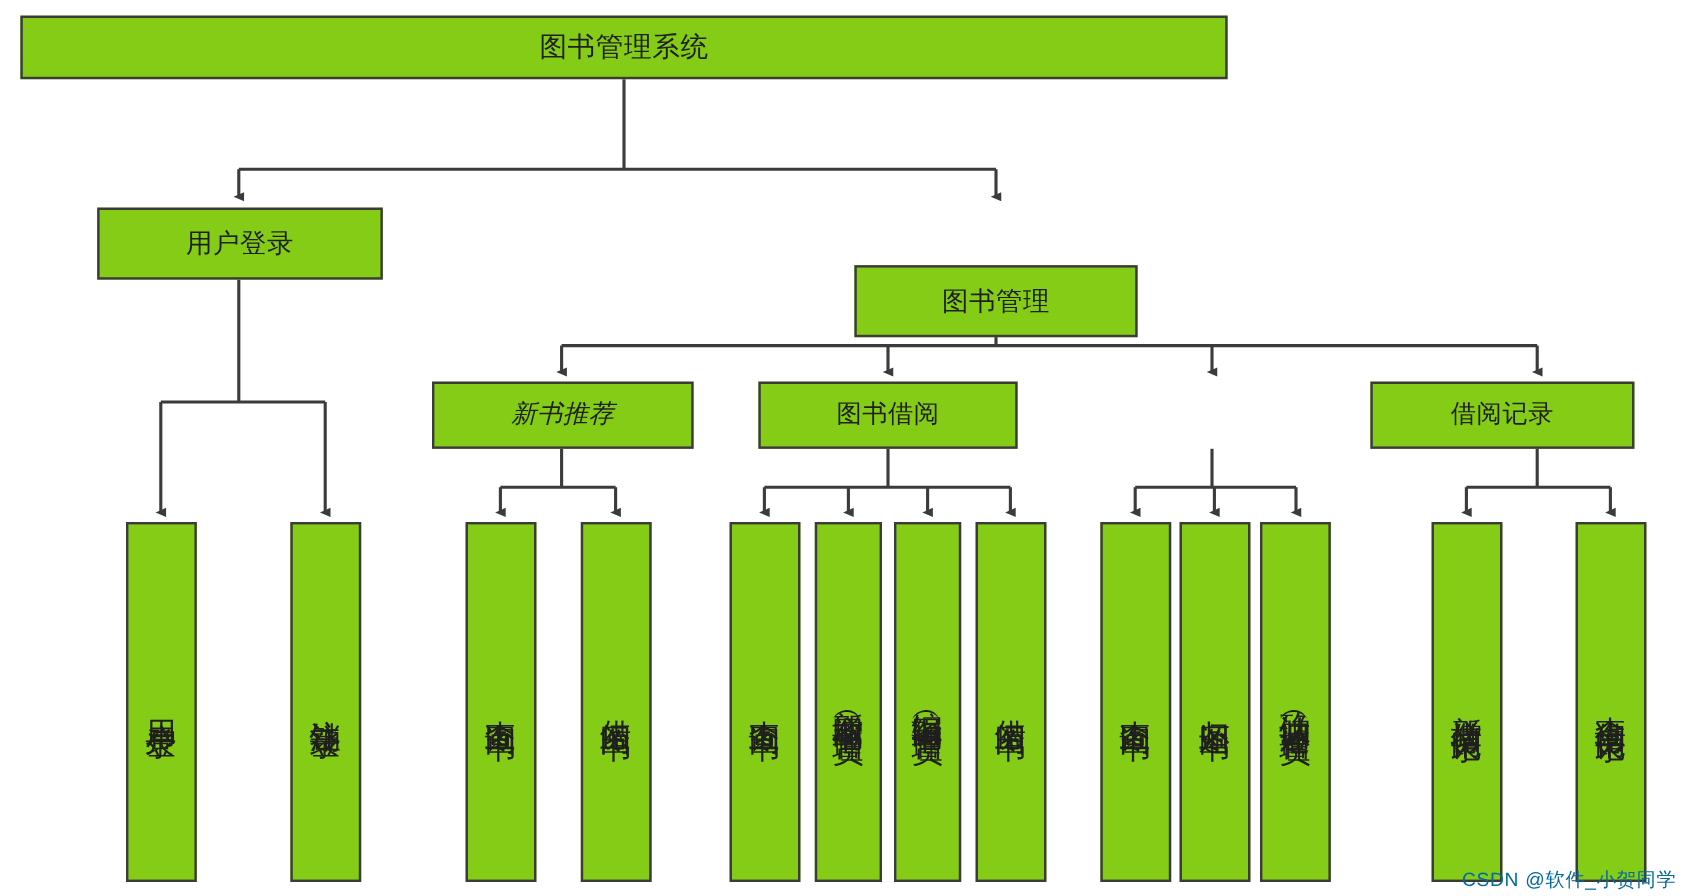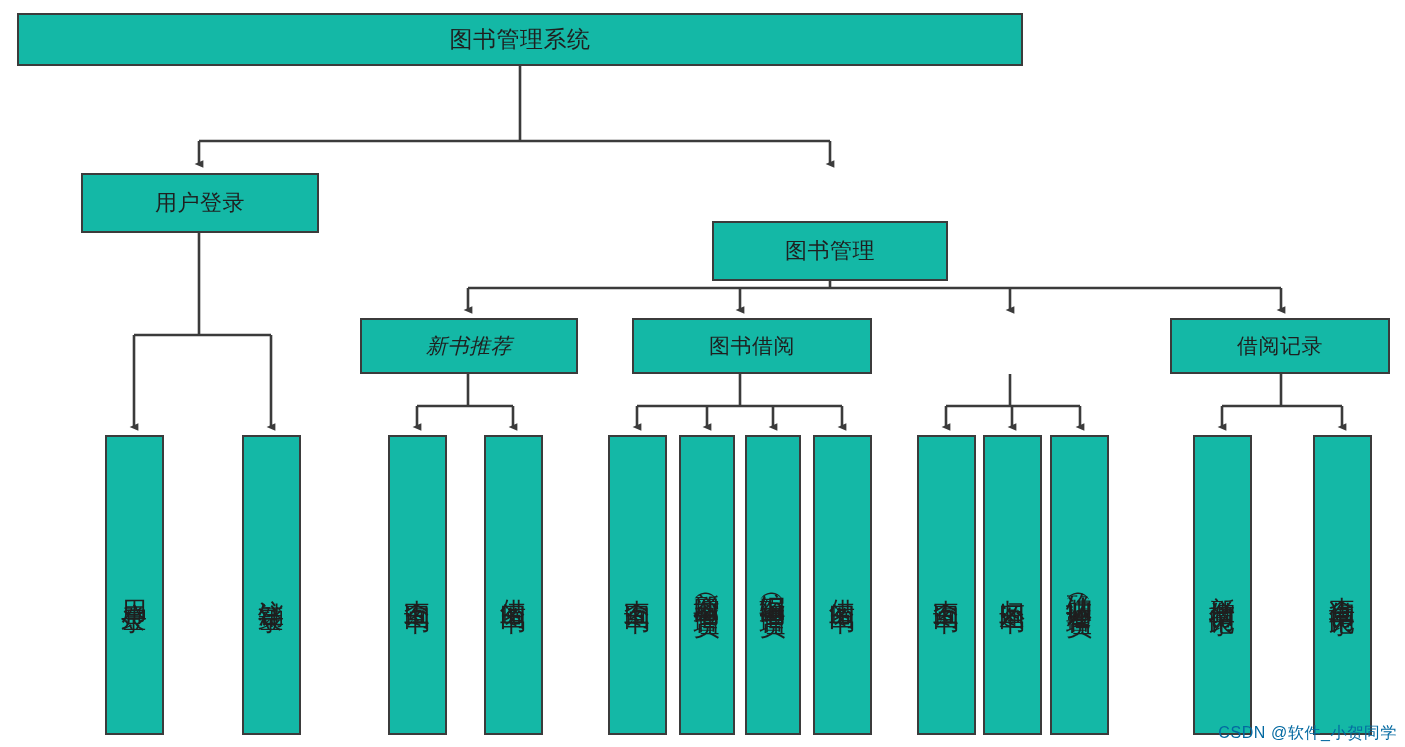--- a/index.html
+++ b/index.html
@@ -8,21 +8,21 @@
     background:#ffffff;
     font-family:"Liberation Sans","DejaVu Sans",sans-serif;
     overflow:hidden;
   }
   #diagram{position:relative;width:1405px;height:747px;}
   #edges{position:absolute;left:0;top:0;width:1405px;height:747px;}
 
   .node{
     position:absolute;
     box-sizing:border-box;
-    background:#14b8a6;
+    background:#84cc16;
     border:2px solid #3b3b3b;
     display:flex;
     align-items:center;
     justify-content:center;
     color:#1f1f1f;
     z-index:2;
   }
   .node .lbl{
     display:block;
     text-align:center;
@@ -121,24 +121,24 @@
   <div class="node lvl1" style="left:81px;top:173px;width:238px;height:60px;">
     <span class="lbl">用户登录</span>
   </div>
   <div class="node lvl1" style="left:712px;top:173px;width:236px;height:60px;margin-top:48px;">
     <span class="lbl">图书管理</span>
   </div>
 
   <div class="node lvl2" style="left:360px;top:318px;width:218px;height:56px;font-style:italic;">
     <span class="lbl">新书推荐</span>
   </div>
-  <div class="node lvl2" style="left:632px;top:318px;width:240px;height:56px;">
+  <div class="node lvl2" style="left:632px;top:318px;width:216px;height:56px;">
     <span class="lbl">图书借阅</span>
   </div>
-  <div class="node lvl2" style="left:1170px;top:318px;width:220px;height:56px;">
+  <div class="node lvl2" style="left:1142px;top:318px;width:220px;height:56px;">
     <span class="lbl">借阅记录</span>
   </div>
 
   <div class="node leaf" style="left:105px;top:435px;width:59px;height:300px;">
     <span class="lbl">用户登录</span>
   </div>
   <div class="node leaf" style="left:242px;top:435px;width:59px;height:300px;">
     <span class="lbl">注销登录</span>
   </div>
 

